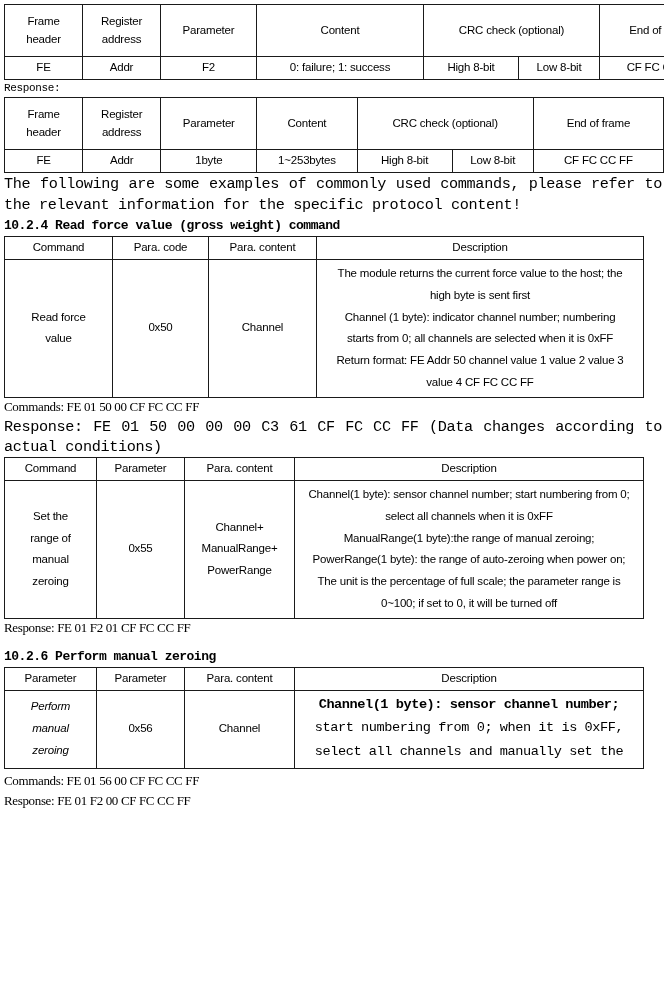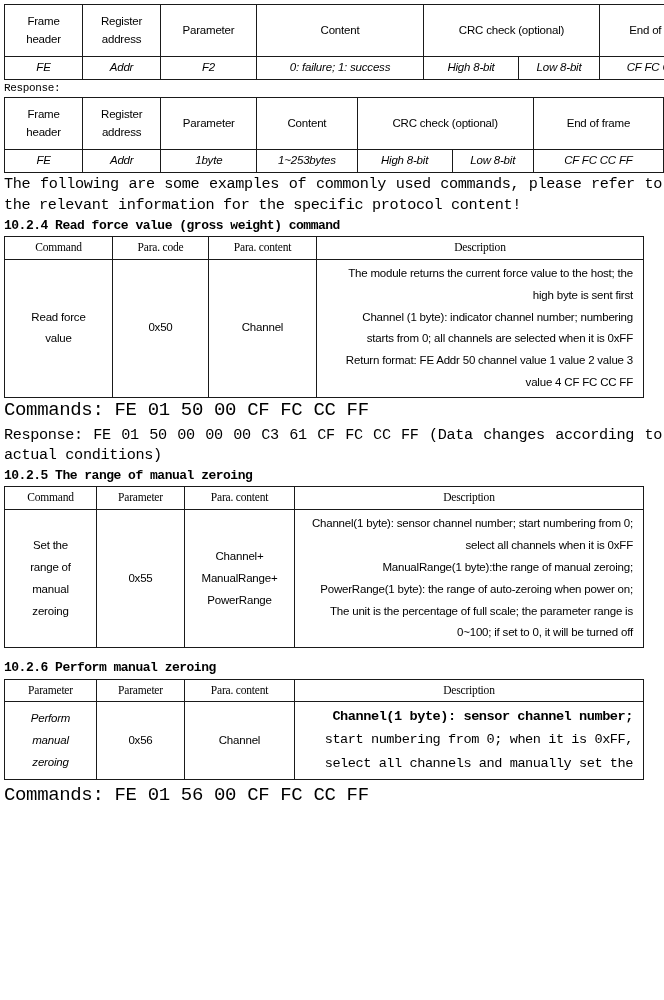--- a/index.html
+++ b/index.html
@@ -32,66 +32,65 @@
     border: 1px solid #1a1a1a;
     text-align: center;
     vertical-align: middle;
     font-size: 11.5px;
     line-height: 1.55;
     font-family: "Liberation Sans", sans-serif;
     padding: 2px 1px;
     letter-spacing: -0.2px;
   }
   table.proto td.two-line { height: 52px; }
-  table.proto td.one-line { height: 23px; font-style: italic; }
+  table.proto td.one-line { height: 23px; }
   .stack span { display: block; }
 
   
   table.cmd {
     border-collapse: collapse;
     table-layout: fixed;
     margin: 0 0 0 2px;
   }
   table.cmd td {
     border: 1px solid #1a1a1a;
     font-size: 11.5px;
     line-height: 1.9;
     font-family: "Liberation Sans", sans-serif;
     vertical-align: middle;
     letter-spacing: -0.2px;
   }
   table.cmd td.hdr {
     text-align: center;
     height: 21px;
     padding: 0 2px;
-    font-family: Liberation Serif, serif;
   }
   table.cmd td.ctr {
     text-align: center;
     padding: 3px 1px;
   }
   table.cmd td.desc {
-    text-align: right;
+    text-align: center;
     padding: 3px 10px;
   }
   .lines span { display: block; white-space: nowrap; }
 
   
   .body-text {
     font-family: "Liberation Mono", "DejaVu Sans Mono", monospace;
     font-size: 15.2px;
     line-height: 1.33;
     letter-spacing: -0.35px;
     margin: 1px 12px 0 2px;
     text-align: justify;
     width: 658px;
   }
   .label-line {
-    font-family: Liberation Mono, monospace;
-    font-size: 19px;
+    font-family: Liberation Serif, serif;
+    font-size: 13px;
     line-height: 1.36;
     letter-spacing: -0.35px;
     margin: 0 0 0 2px;
     white-space: nowrap;
   }
   h3.section {
     font-family: "Liberation Mono", "DejaVu Sans Mono", monospace;
     font-size: 13px;
     font-weight: bold;
     letter-spacing: -0.5px;
@@ -240,21 +239,20 @@
         <span>Return format: FE Addr 50 channel value 1 value 2 value 3</span>
         <span>value 4 CF FC CC FF</span>
       </td>
     </tr>
   </tbody>
     </table>
 
   <div class="label-line">Commands: FE 01 50 00 CF FC CC FF</div>
   <p class="body-text">Response: FE 01 50 00 00 00 C3 61 CF FC CC FF  (Data changes according to actual conditions)</p>
 
-  <h3 class="section">10.2.5 The range of manual zeroing</h3>
 
   <table class="cmd" style="width:639px;">
     <colgroup>
       <col style="width:92px">
         <col style="width:88px">
         <col style="width:110px">
         <col style="width:349px">
     </colgroup>
     <tbody>
         <tr>
@@ -281,20 +279,21 @@
         <span>select all channels when it is 0xFF</span>
         <span>ManualRange(1 byte):the range of manual zeroing;</span>
         <span>PowerRange(1 byte): the range of auto-zeroing when power on;</span>
         <span>The unit is the percentage of full scale; the parameter range is</span>
         <span>0~100; if set to 0, it will be turned off</span>
       </td>
     </tr>
   </tbody>
     </table>
 
+  <div class="label-line">Response: FE 01 F2 01 CF FC CC FF</div>
 
   <div class="gap-md"></div>
 
   <h3 class="section">10.2.6 Perform manual zeroing</h3>
 
   <table class="cmd" style="width:639px;">
     <colgroup>
       <col style="width:92px">
         <col style="width:88px">
         <col style="width:110px">
@@ -320,14 +319,15 @@
         <span>start numbering from 0; when it is 0xFF,</span>
         <span>select all channels and manually set the</span>
       </td>
     </tr>
   </tbody>
     </table>
 
   <div class="gap-sm"></div>
   <div class="label-line">Commands: FE 01 56 00 CF FC CC FF</div>
   <div class="gap-sm"></div>
+  <div class="label-line">Response: FE 01 F2 00 CF FC CC FF</div>
 
 </div>
 
 </body></html>

